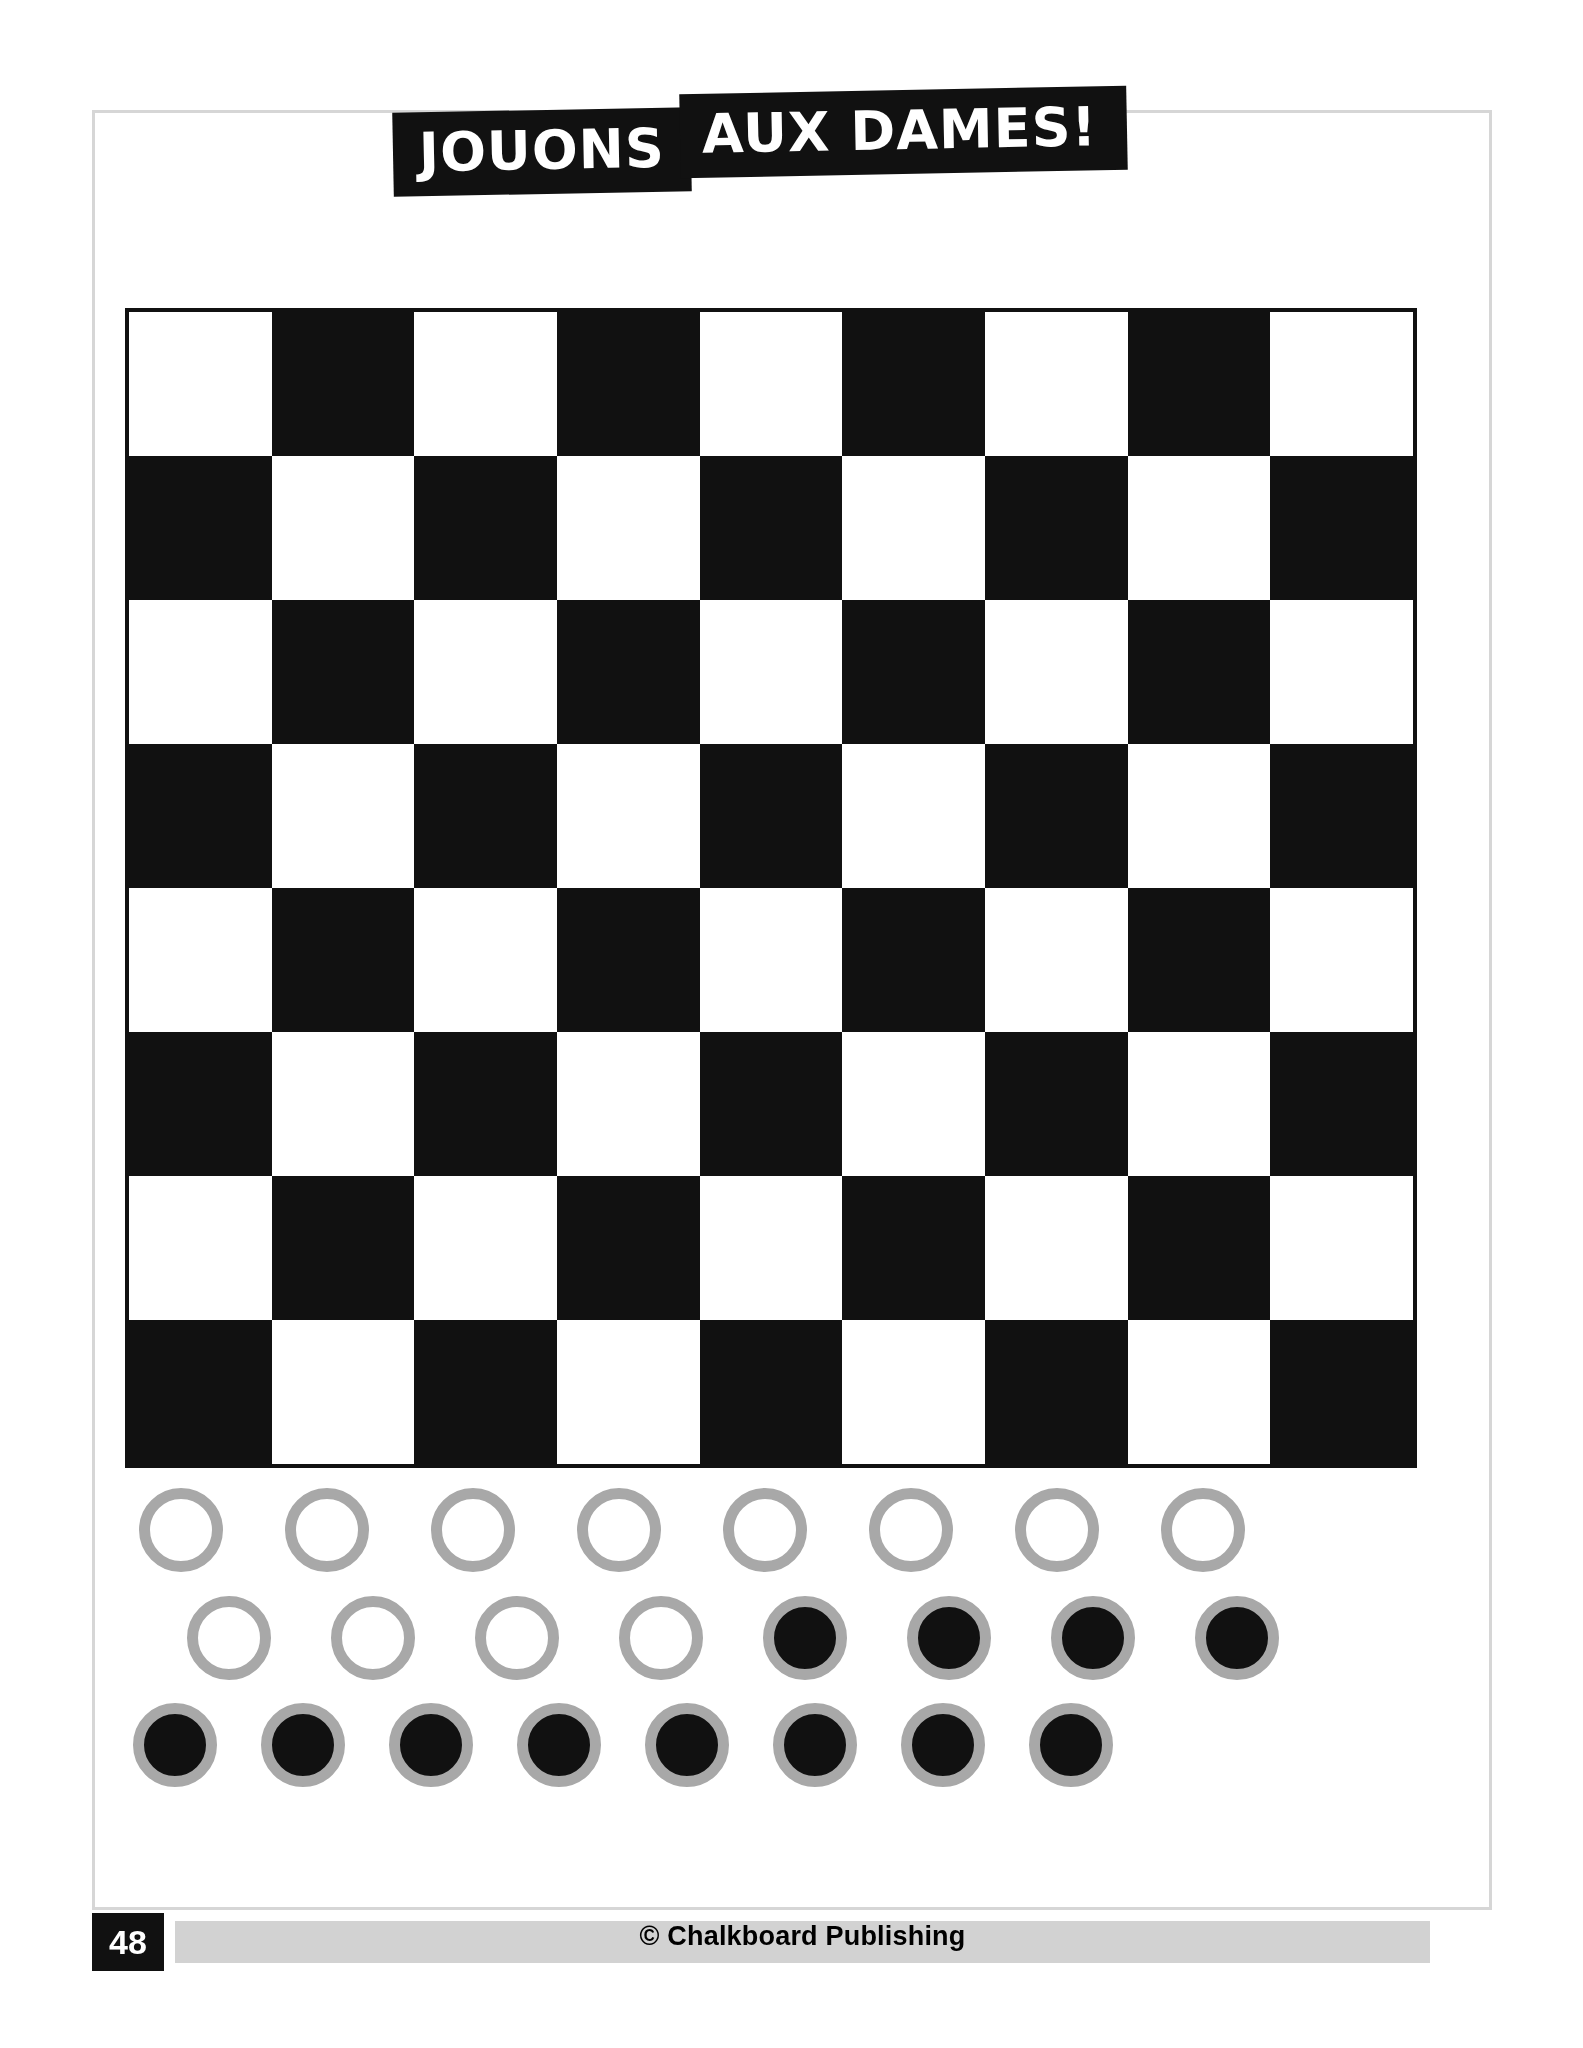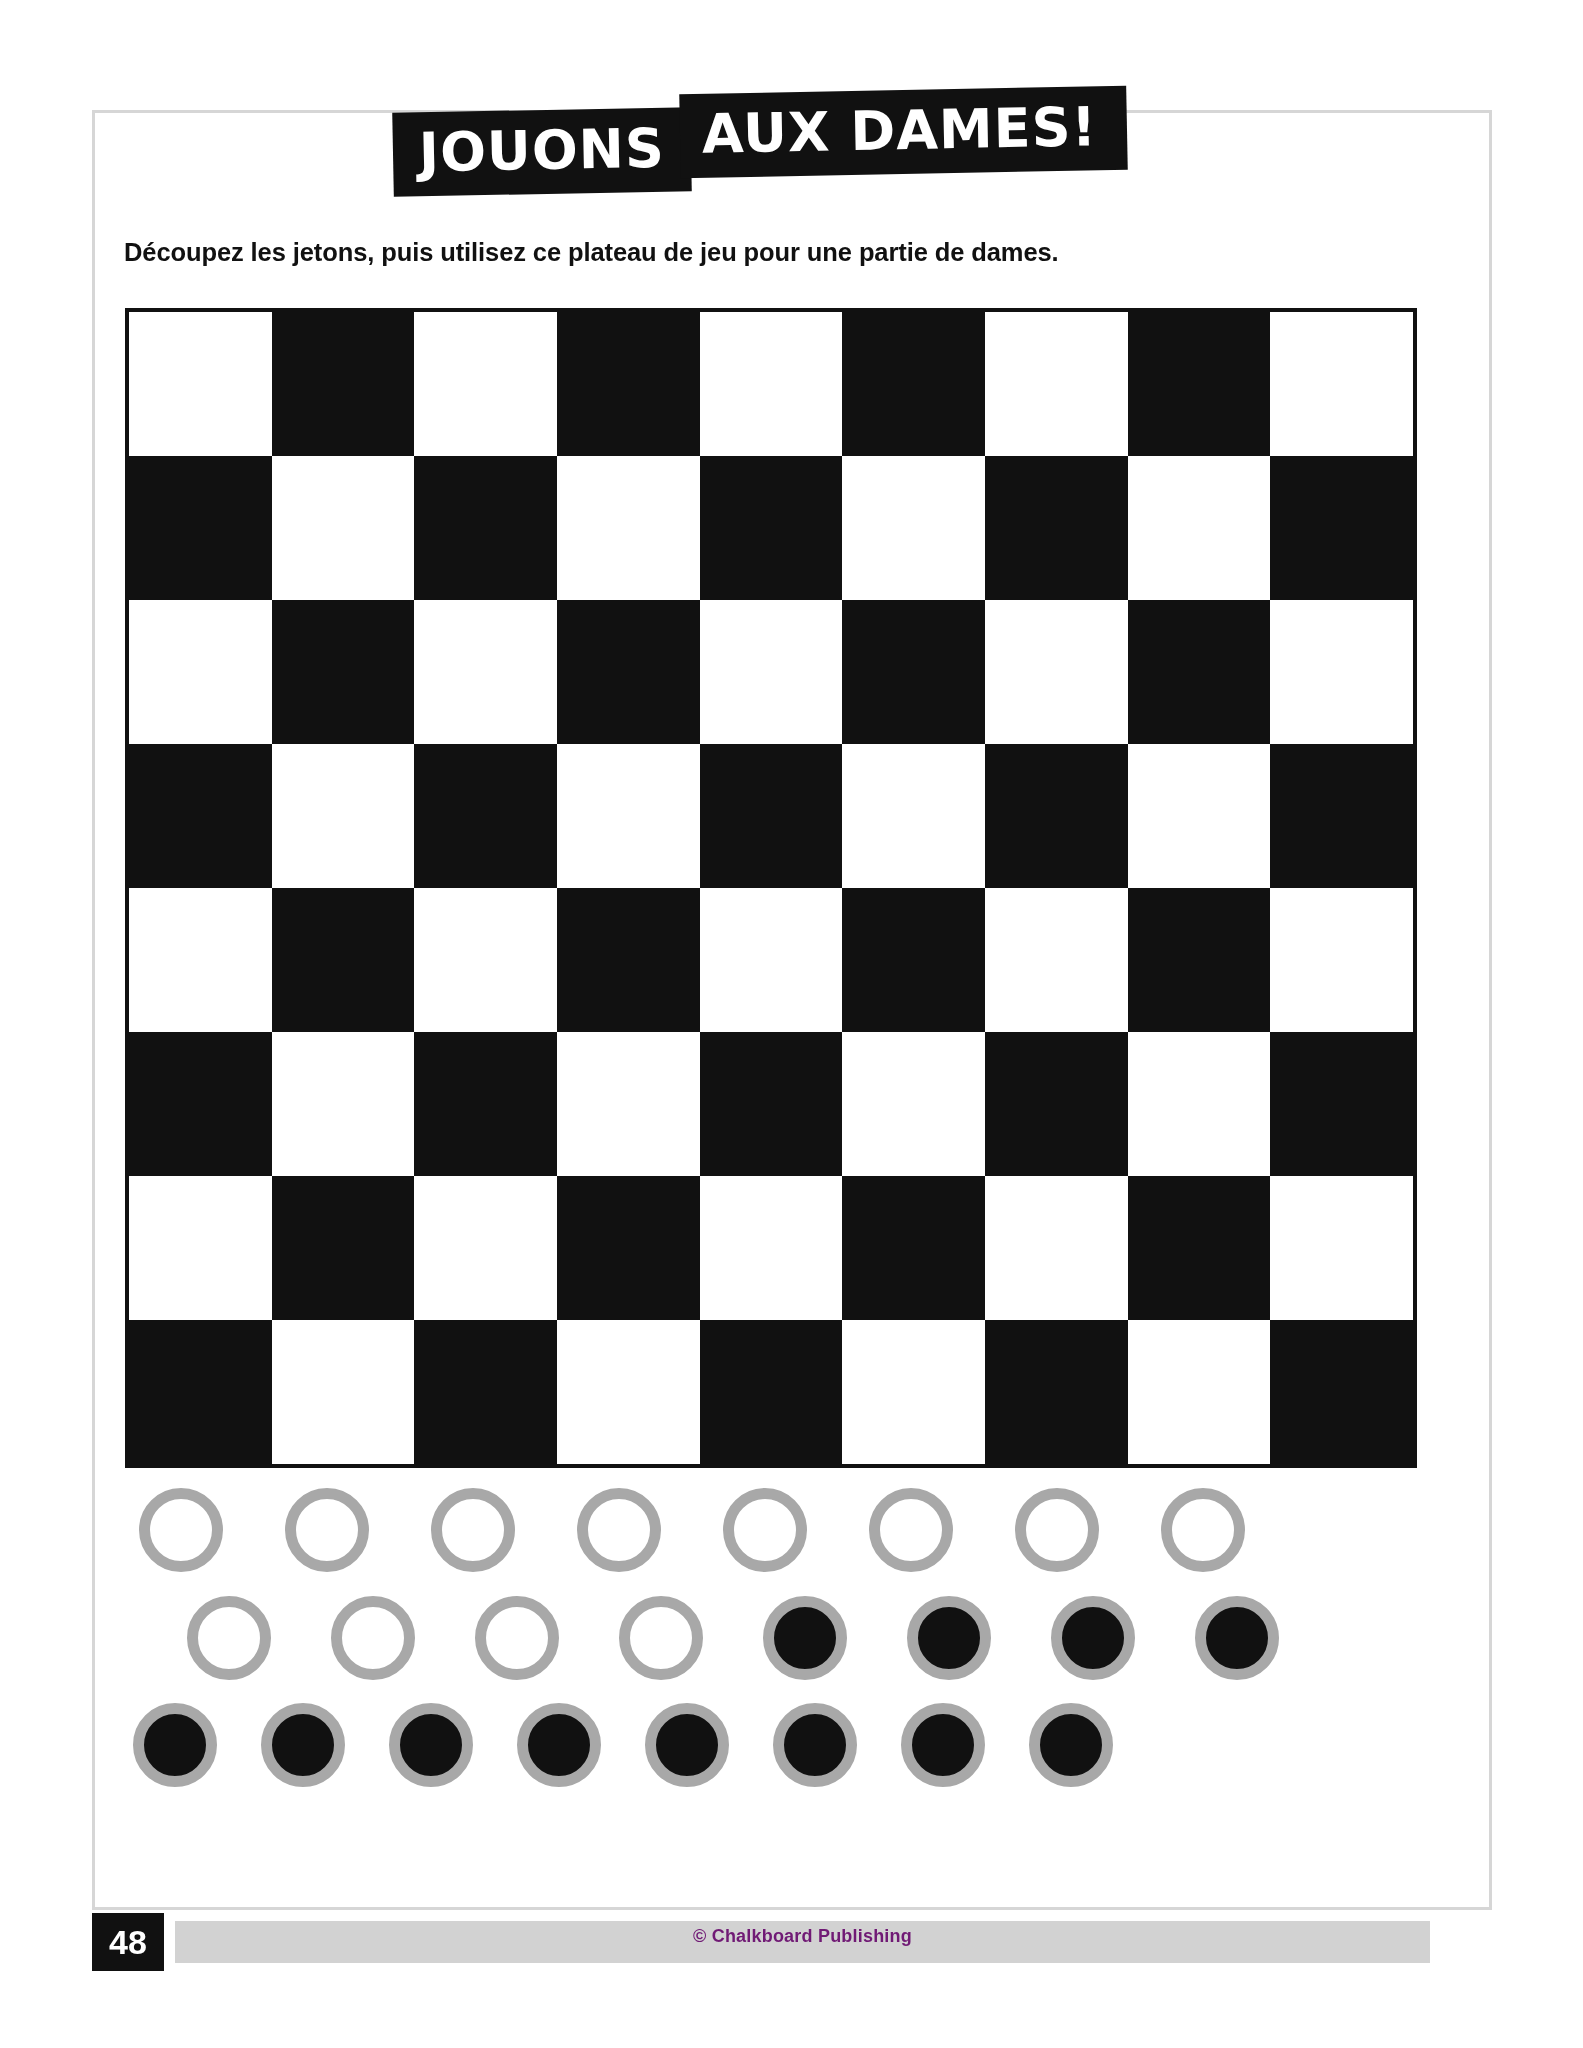--- a/index.html
+++ b/index.html
@@ -162,43 +162,42 @@
   }
   .footer-text {
     position: absolute;
     left: 175px;
     top: 1921px;
     width: 1255px;
     height: 30px;
     display: flex;
     align-items: center;
     justify-content: center;
-    font-size: 18px;
+    font-size: 27px;
     font-weight: bold;
-    color: #701a75;
+    color: #000000;
     letter-spacing: 0.2px;
   }
 </style>
 </head>
 <body>
 
 <div class="page">
 
   <div class="page-frame"></div>
 
   <div class="title-wrap">
     <div class="title-block-1">
       <div class="title-text">JOUONS</div>
     </div>
     <div class="title-block-2">
       <div class="title-text">AUX DAMES!</div>
     </div>
   </div>
 
-  <div class="instruction">Découpez les jetons, puis utilisez ce plateau de jeu pour une partie de dames.</div>
 
   <div class="board" id="board">
       <div class="sq-light"></div>
       <div class="sq-dark"></div>
       <div class="sq-light"></div>
       <div class="sq-dark"></div>
       <div class="sq-light"></div>
       <div class="sq-dark"></div>
       <div class="sq-light"></div>
       <div class="sq-dark"></div>

